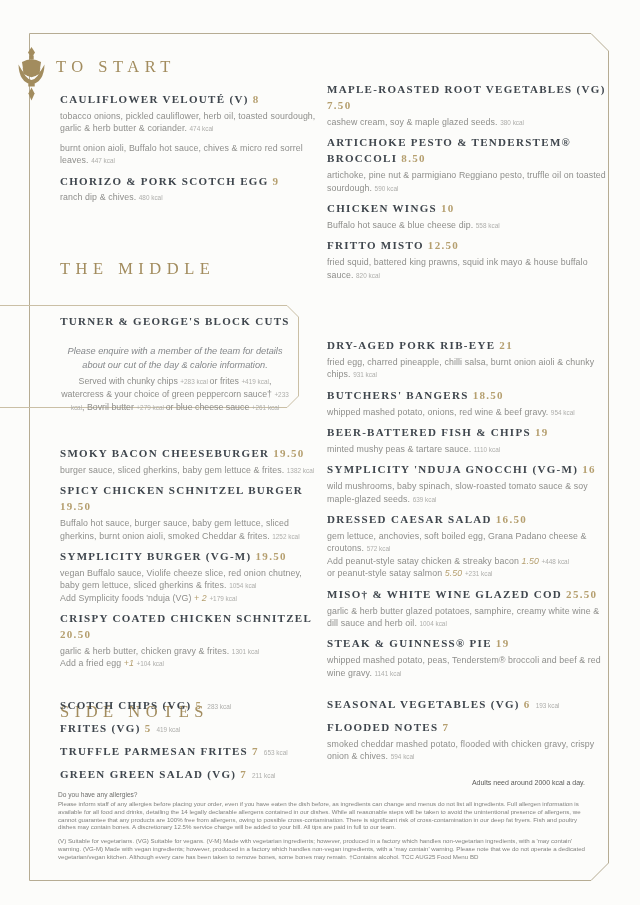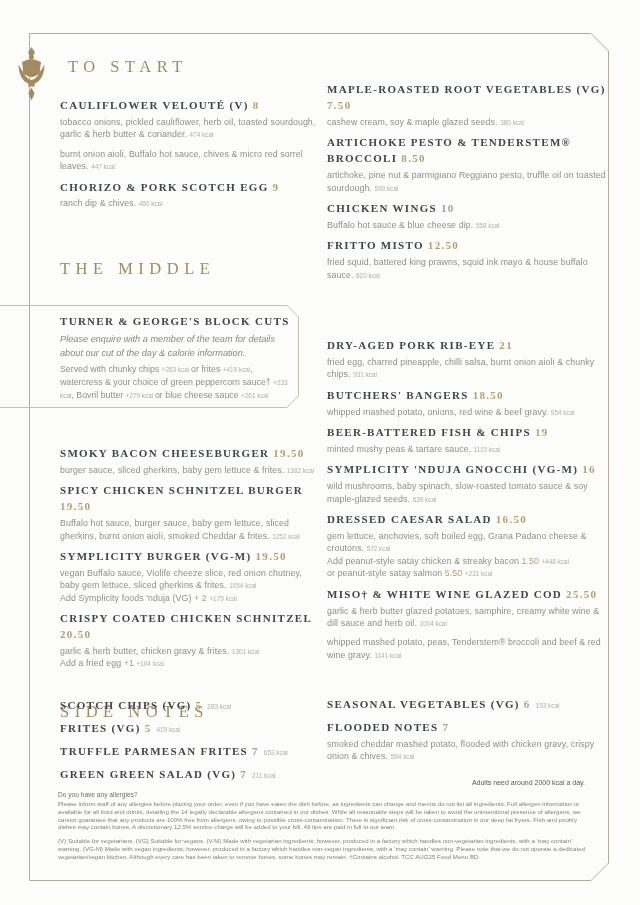--- a/index.html
+++ b/index.html
@@ -19,28 +19,28 @@
   .item{margin:0 0 7px 0;}
   .item-title{
     font-family:"Liberation Serif","DejaVu Serif",serif;
     font-weight:700;font-size:11px;letter-spacing:1.3px;
     color:#3f464d;margin:0 0 2px 0;line-height:1.45;
   }
   .pr{color:#b59f6f;}
   .desc{margin:0;font-size:8.8px;line-height:1.41;color:#8e8e8b;letter-spacing:.1px;}
   .seg-d{color:#8e8e8b;}
   .seg-k{font-size:6.4px;color:#aeaeab;letter-spacing:0;}
-  .seg-p{color:#b59f6f;}
+  .seg-p{color:#b59f6f;font-style:italic;}
   .ttl-k{margin-left:5px;font-family:"Liberation Sans",sans-serif;font-weight:400;}
   .box-title{
     font-family:"Liberation Serif","DejaVu Serif",serif;
     font-weight:700;font-size:11px;letter-spacing:1.3px;
     color:#3f464d;margin:0 0 4px 0;line-height:1.4;
   }
-  .box-note{font-style:italic;color:#84878a;font-size:9.2px;line-height:1.5;margin:4px 0 2px 0;}
+  .box-note{font-style:italic;color:#84878a;font-size:9.2px;line-height:1.5;margin:16px 0 2px 0;}
   .box-body{margin:0;font-size:8.8px;line-height:1.5;color:#8e8e8b;}
   .adults{font-size:7px;color:#5a5a58;text-align:right;}
   .fineprint{color:#82827f;}
   .fineprint .fp-head{font-size:6.6px;color:#6f6f6d;margin:0 0 2px 0;}
   .fineprint p.fp{font-size:6.15px;line-height:1.26;margin:0 0 6px 0;}
 </style>
 </head>
 <body>
 
 <svg class="deco" width="640" height="905" viewBox="0 0 640 905">
@@ -52,22 +52,22 @@
   <g fill="#a28c5e">
     <path d="M14.5,0 L18,5.5 L14.5,11 L11,5.5 Z"></path>
     <rect x="12.3" y="8.5" width="4.4" height="4"></rect>
     <path d="M5,15 Q14.5,9.5 24,15 L22.2,27 Q14.5,31.5 6.8,27 Z"></path>
     <path d="M1.5,17.5 Q14.5,43 27.5,17.5 Q27,35 14.5,37.5 Q2,35 1.5,17.5 Z M5.5,21 Q7,31 14.5,33 Q22,31 23.5,21 Q14.5,33.5 5.5,21 Z" fill-rule="evenodd"></path>
     <rect x="11.3" y="36.5" width="6.4" height="3"></rect>
     <path d="M14.5,40.5 L17.6,46.5 L14.5,53.5 L11.4,46.5 Z"></path>
   </g>
 </svg>
 
-<h2 class="sec abs" style="left:68px;top:59px;">TO START</h2>
-<div class="abs" style="left:60px;top:98px;width:256px;" id="col-start_left">
+<h2 class="sec abs" style="left:56px;top:59px;">TO START</h2>
+<div class="abs" style="left:60px;top:92px;width:256px;" id="col-start_left">
     <div class="item">
       <h3 class="item-title"><span>CAULIFLOWER VELOUTÉ (V)</span><span class="pr"> 8</span></h3>
       <p class="desc"><span class="seg-d">tobacco onions, pickled cauliflower, herb oil, toasted sourdough, garlic &amp; herb butter &amp; coriander. </span><span class="seg-k">474 kcal</span></p>
     </div>
     <div class="item">
       <p class="desc"><span class="seg-d">burnt onion aioli, Buffalo hot sauce, chives &amp; micro red sorrel leaves. </span><span class="seg-k">447 kcal</span></p>
     </div>
     <div class="item">
       <h3 class="item-title"><span>CHORIZO &amp; PORK SCOTCH EGG</span><span class="pr"> 9</span></h3>
       <p class="desc"><span class="seg-d">ranch dip &amp; chives. </span><span class="seg-k">480 kcal</span></p>
@@ -87,21 +87,21 @@
       <p class="desc"><span class="seg-d">Buffalo hot sauce &amp; blue cheese dip. </span><span class="seg-k">558 kcal</span></p>
     </div>
     <div class="item">
       <h3 class="item-title"><span>FRITTO MISTO</span><span class="pr"> 12.50</span></h3>
       <p class="desc"><span class="seg-d">fried squid, battered king prawns, squid ink mayo &amp; house buffalo sauce. </span><span class="seg-k">820 kcal</span></p>
     </div>
   </div>
 
 <h2 class="sec abs" style="left:60px;top:261px;">THE MIDDLE</h2>
 
-<div class="abs" style="left:60px;top:314px;width:230px;">
+<div class="abs" style="left:60px;top:314px;width:230px;text-align:center;">
   <h3 class="box-title">TURNER &amp; GEORGE'S BLOCK CUTS</h3>
   <p class="box-note">Please enquire with a member of the team for details about our cut of the day &amp; calorie information.</p>
   <p class="box-body" id="box-body"><span class="seg-d">Served with chunky chips </span><span class="seg-k">+283 kcal </span><span class="seg-d">or frites </span><span class="seg-k">+419 kcal</span><span class="seg-d">, watercress &amp; your choice of green peppercorn sauce† </span><span class="seg-k">+233 kcal</span><span class="seg-d">, Bovril butter </span><span class="seg-k">+279 kcal </span><span class="seg-d">or blue cheese sauce </span><span class="seg-k">+261 kcal</span></p>
 </div>
 
 <div class="abs" style="left:60px;top:446px;width:258px;" id="col-middle_left">
     <div class="item">
       <h3 class="item-title"><span>SMOKY BACON CHEESEBURGER</span><span class="pr"> 19.50</span></h3>
       <p class="desc"><span class="seg-d">burger sauce, sliced gherkins, baby gem lettuce &amp; frites. </span><span class="seg-k">1382 kcal</span></p>
     </div>
@@ -141,20 +141,21 @@
       <h3 class="item-title"><span>DRESSED CAESAR SALAD</span><span class="pr"> 16.50</span></h3>
       <p class="desc"><span class="seg-d">gem lettuce, anchovies, soft boiled egg, Grana Padano cheese &amp; croutons. </span><span class="seg-k">572 kcal</span></p>
       <p class="desc"><span class="seg-d">Add peanut-style satay chicken &amp; streaky bacon </span><span class="seg-p">1.50 </span><span class="seg-k">+448 kcal</span></p>
       <p class="desc"><span class="seg-d">or peanut-style satay salmon </span><span class="seg-p">5.50 </span><span class="seg-k">+231 kcal</span></p>
     </div>
     <div class="item">
       <h3 class="item-title"><span>MISO† &amp; WHITE WINE GLAZED COD</span><span class="pr"> 25.50</span></h3>
       <p class="desc"><span class="seg-d">garlic &amp; herb butter glazed potatoes, samphire, creamy white wine &amp; dill sauce and herb oil. </span><span class="seg-k">1004 kcal</span></p>
     </div>
     <div class="item">
+      <h3 class="item-title"><span>STEAK &amp; GUINNESS® PIE</span><span class="pr"> 19</span></h3>
       <p class="desc"><span class="seg-d">whipped mashed potato, peas, Tenderstem® broccoli and beef &amp; red wine gravy. </span><span class="seg-k">1141 kcal</span></p>
     </div>
   </div>
 
 <h2 class="sec abs" style="left:60px;top:672px;margin-top:32px;">SIDE NOTES</h2>
 <div class="abs side" style="left:60px;top:698px;width:262px;" id="col-sides_left">
     <div class="item">
       <h3 class="item-title"><span>SCOTCH CHIPS (VG)</span><span class="pr"> 5</span><span class="seg-k ttl-k">283 kcal</span></h3>
     </div>
     <div class="item">

